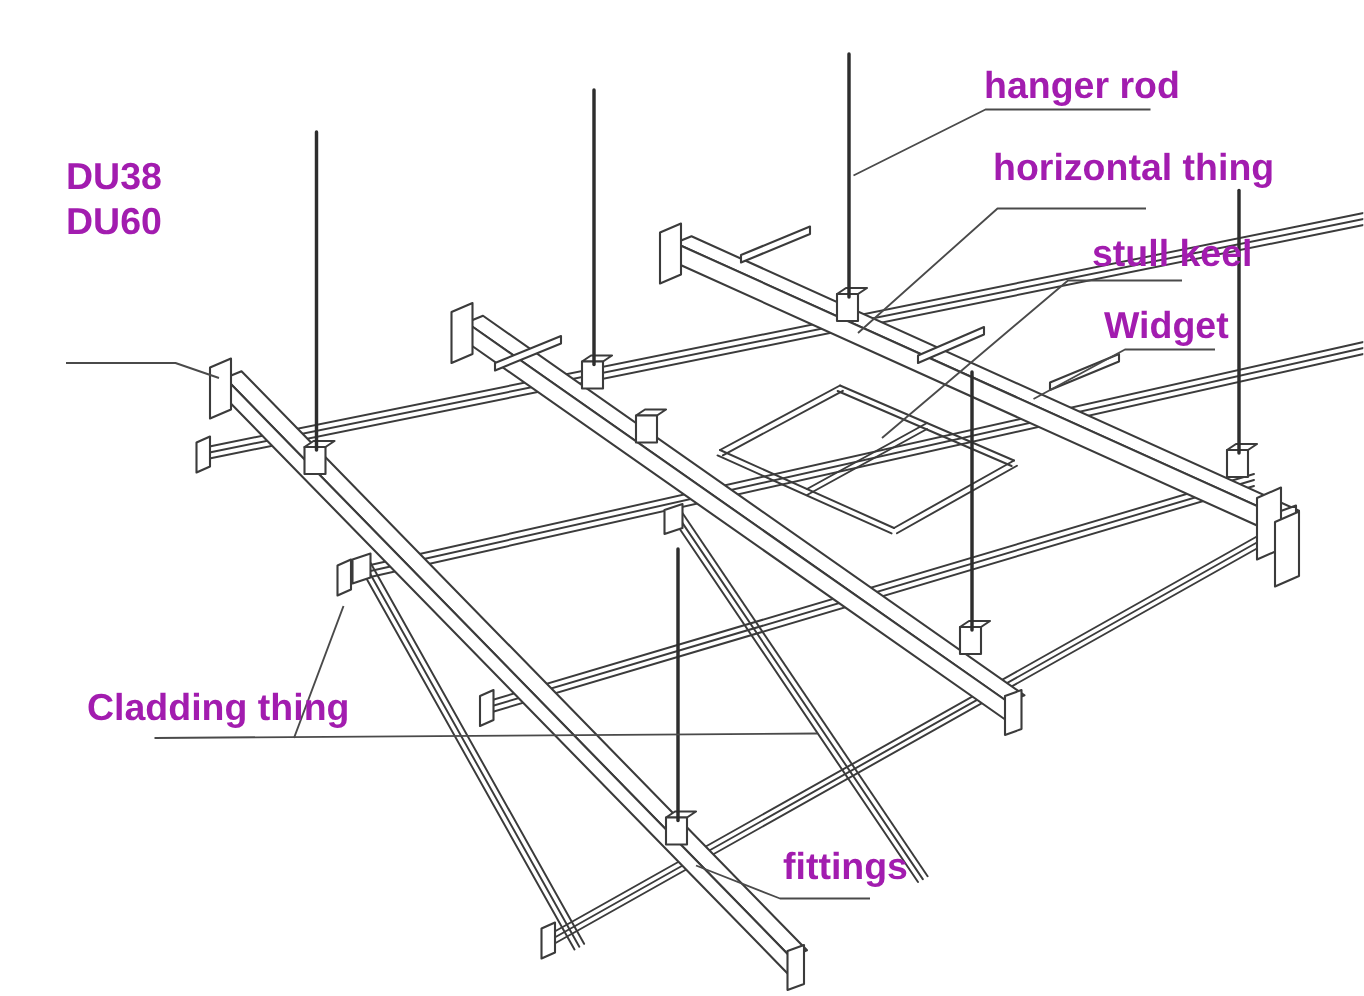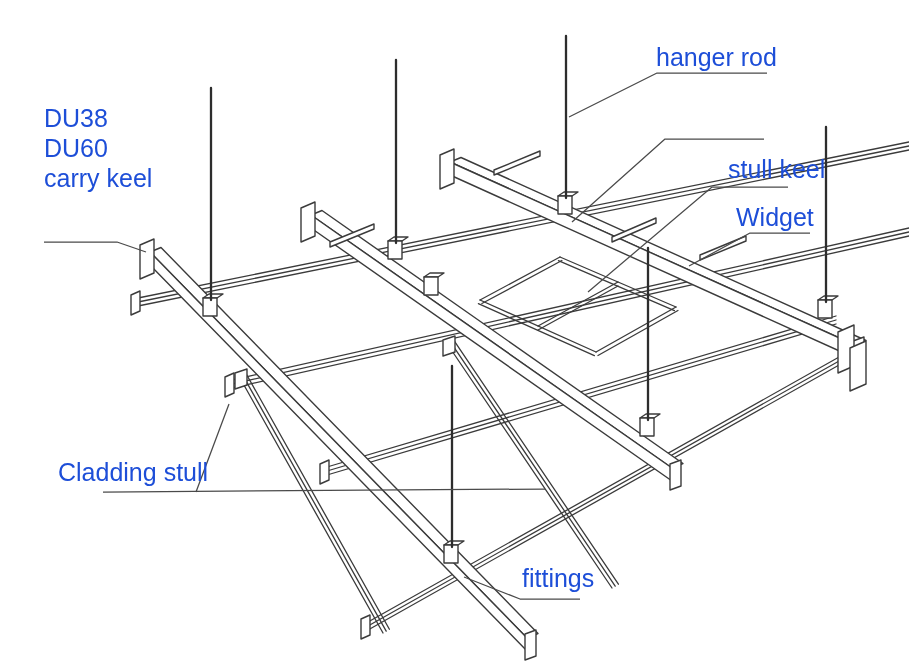--- a/index.html
+++ b/index.html
@@ -7,23 +7,23 @@
     position:relative;
     width:909px;height:664px;
     background:#ffffff;
     overflow:hidden;
     font-family:"Liberation Sans", sans-serif;
   }
   #fig{position:absolute;left:0;top:0;}
   .lbl{
     position:absolute;
     font-family:"Liberation Sans", sans-serif;
-    font-weight:400;
+    font-weight:700;
     font-size:25px;
-    color:#1d4ed8;
+    color:#a21caf;
     white-space:nowrap;
     line-height:28px;
   }
   #lbl-du-block{left:44px;top:103px;line-height:30px;}
   #lbl-hanger-rod{left:656px;top:43px;}
   #lbl-horizontal-thing{left:662px;top:98px;}
   #lbl-stull-keel{left:728px;top:155px;}
   #lbl-widget{left:736px;top:203px;}
   #lbl-cladding-keel{left:58px;top:458px;}
   #lbl-fittings{left:522px;top:564px;}
@@ -111,21 +111,21 @@
       <polyline points="810,233 750,233 689,266" fill="none" stroke="#4a4a4a" stroke-width="1.25" stroke-linejoin="round"></polyline>
       <polyline points="44,242 117,242 146,252" fill="none" stroke="#4a4a4a" stroke-width="1.25" stroke-linejoin="round"></polyline>
       <polyline points="103,492 545,489" fill="none" stroke="#4a4a4a" stroke-width="1.25" stroke-linejoin="round"></polyline>
       <polyline points="196,492 229,404" fill="none" stroke="#4a4a4a" stroke-width="1.25" stroke-linejoin="round"></polyline>
       <polyline points="580,599 520,599 464,577" fill="none" stroke="#4a4a4a" stroke-width="1.25" stroke-linejoin="round"></polyline>
     </svg>
 
   <div class="lbl" id="lbl-du-block">
     <div>DU38</div>
     <div>DU60</div>
-    <div>carry keel</div>
   </div>
 
   <div class="lbl" id="lbl-hanger-rod">hanger rod</div>
+  <div class="lbl" id="lbl-horizontal-thing">horizontal thing</div>
   <div class="lbl" id="lbl-stull-keel">stull keel</div>
   <div class="lbl" id="lbl-widget">Widget</div>
-  <div class="lbl" id="lbl-cladding-keel">Cladding stull</div>
+  <div class="lbl" id="lbl-cladding-keel">Cladding thing</div>
   <div class="lbl" id="lbl-fittings">fittings</div>
 </div>
 
 </body></html>

